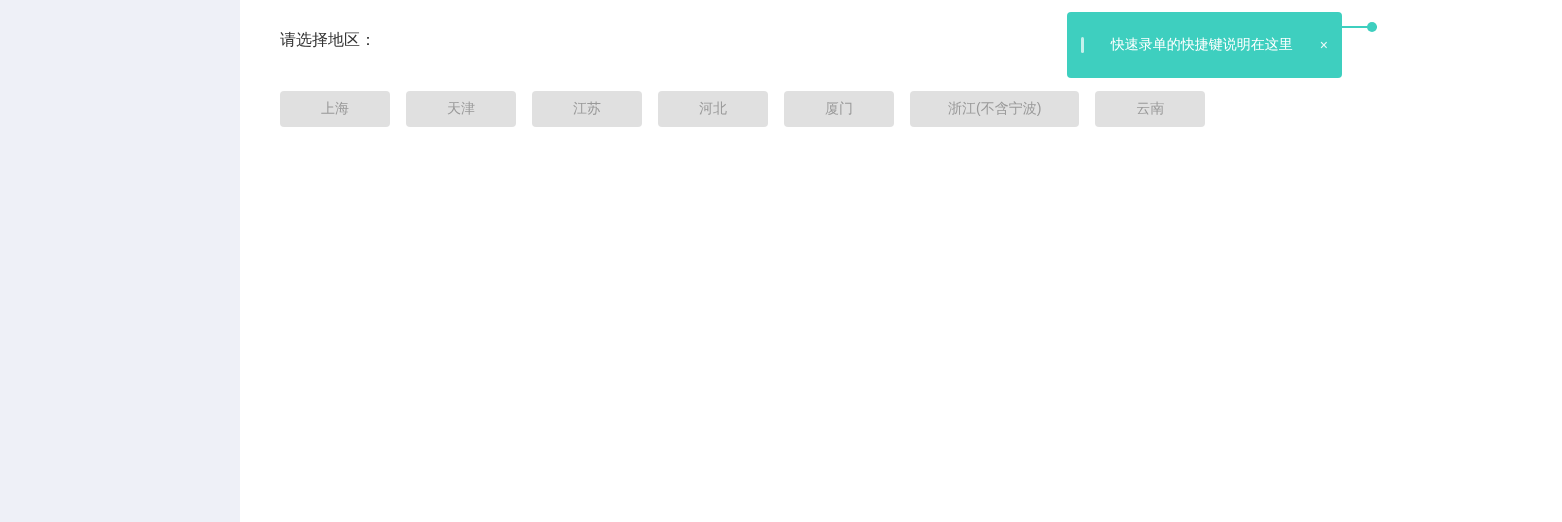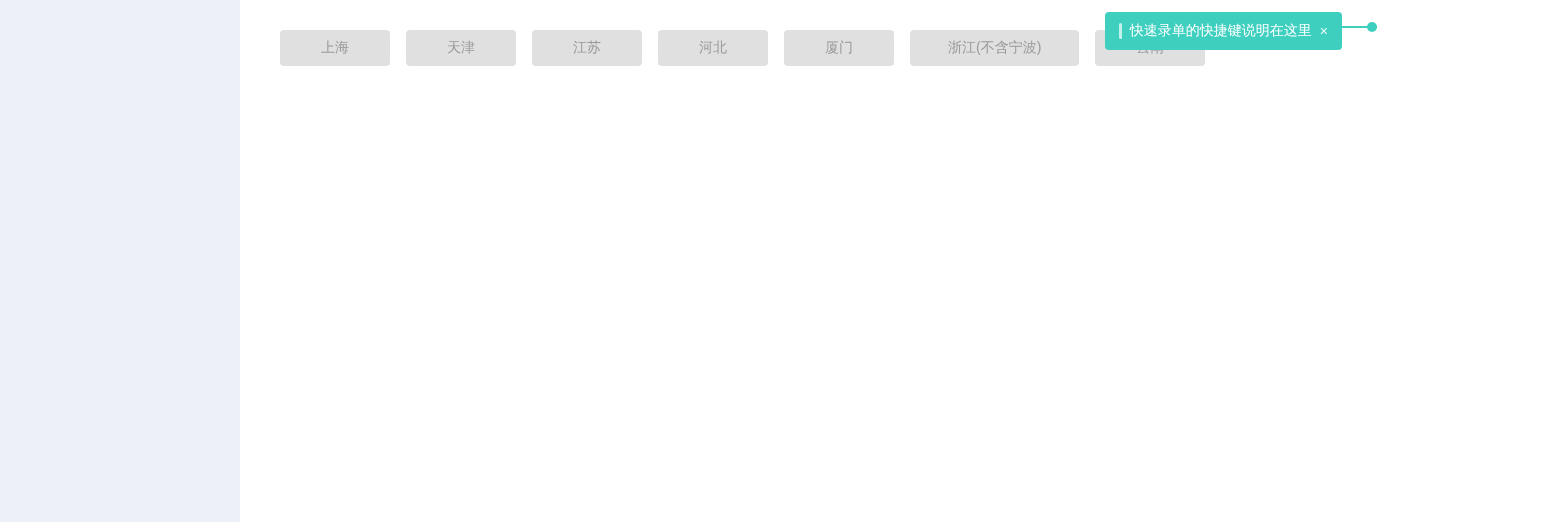--- a/index.html
+++ b/index.html
@@ -56,36 +56,37 @@
       min-width: 110px;
       height: 36px;
       padding: 0 38px;
       background: #e0e0e0;
       border: none;
       border-radius: 4px;
       color: #999;
       font-size: 14px;
       cursor: pointer;
       font-family: "Microsoft YaHei", "PingFang SC", sans-serif;
+      margin-top: 12px;
     }
 
     
     .tooltip-banner {
       position: absolute;
       top: 12px;
       right: 220px;
       display: flex;
       align-items: center;
       background: #3ecfbf;
       color: #fff;
-      padding: 10px 14px;
+      padding: 24px 14px;
       border-radius: 4px;
       font-size: 14px;
       white-space: nowrap;
-      gap: 8px;
+      gap: 27px;
     }
 
     .tooltip-banner::before {
       content: '';
       display: inline-block;
       width: 3px;
       height: 16px;
       background: rgba(255,255,255,0.7);
       border-radius: 2px;
       flex-shrink: 0;
@@ -115,20 +116,21 @@
       height: 2px;
       background: #3ecfbf;
     }
   </style>
 </head>
 <body>
 
 <div class="left-sidebar"></div>
 
 <div class="main-content">
+  <div class="page-title">请选择地区：</div>
   <div class="region-grid">
 
   <button class="region-btn">上海</button>
       <button class="region-btn">天津</button>
       <button class="region-btn">江苏</button>
       <button class="region-btn">河北</button>
       <button class="region-btn">厦门</button>
       <button class="region-btn">浙江(不含宁波)</button>
       <button class="region-btn">云南</button>
     </div>

